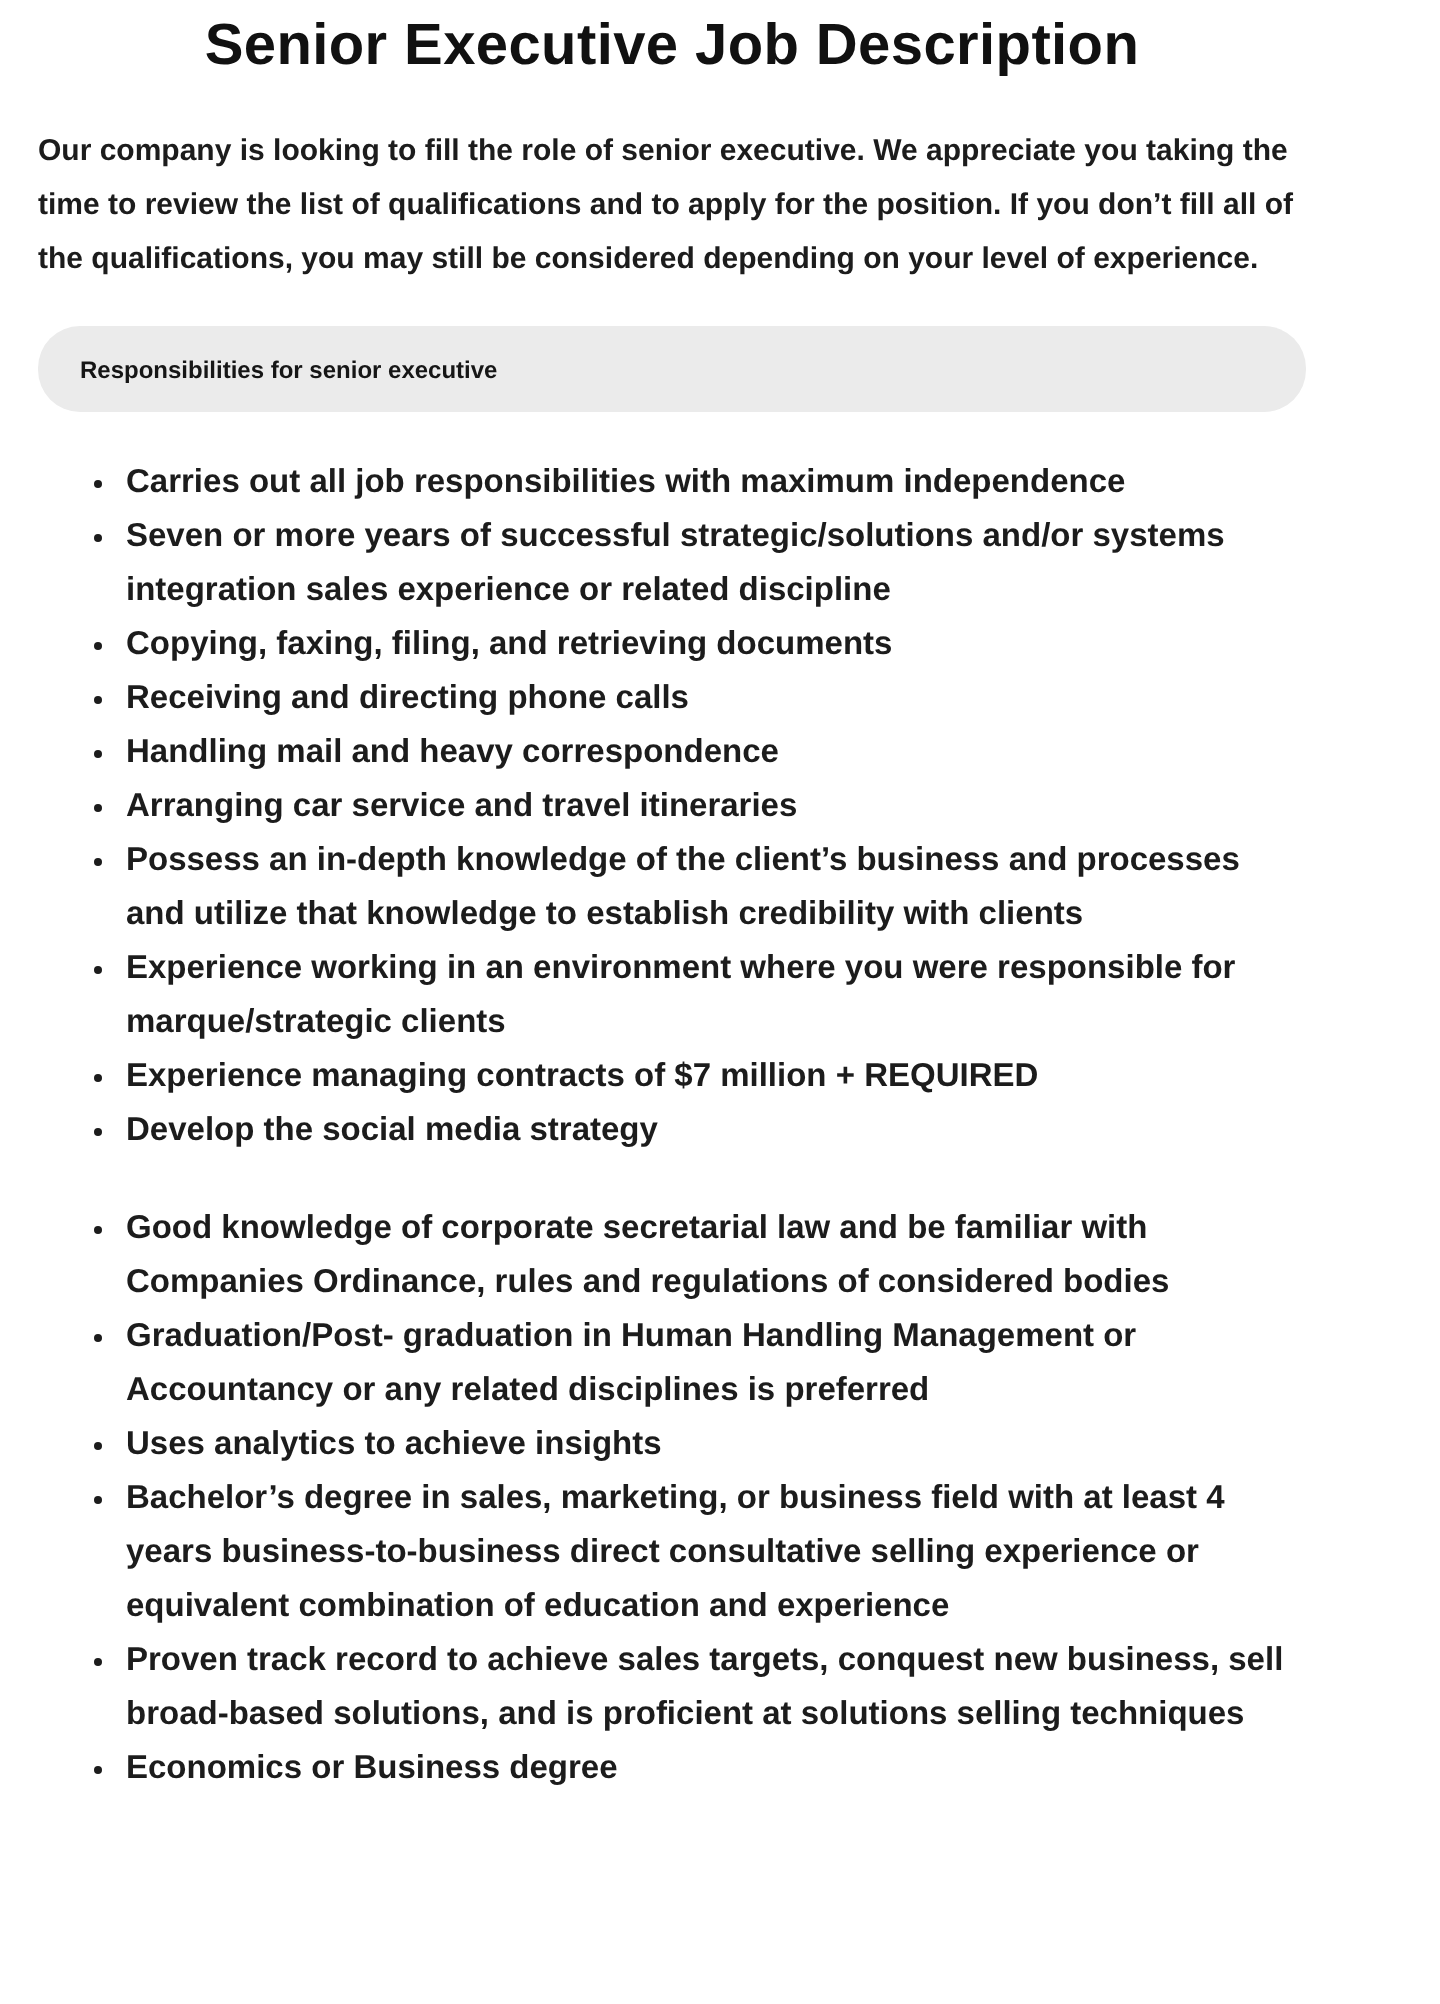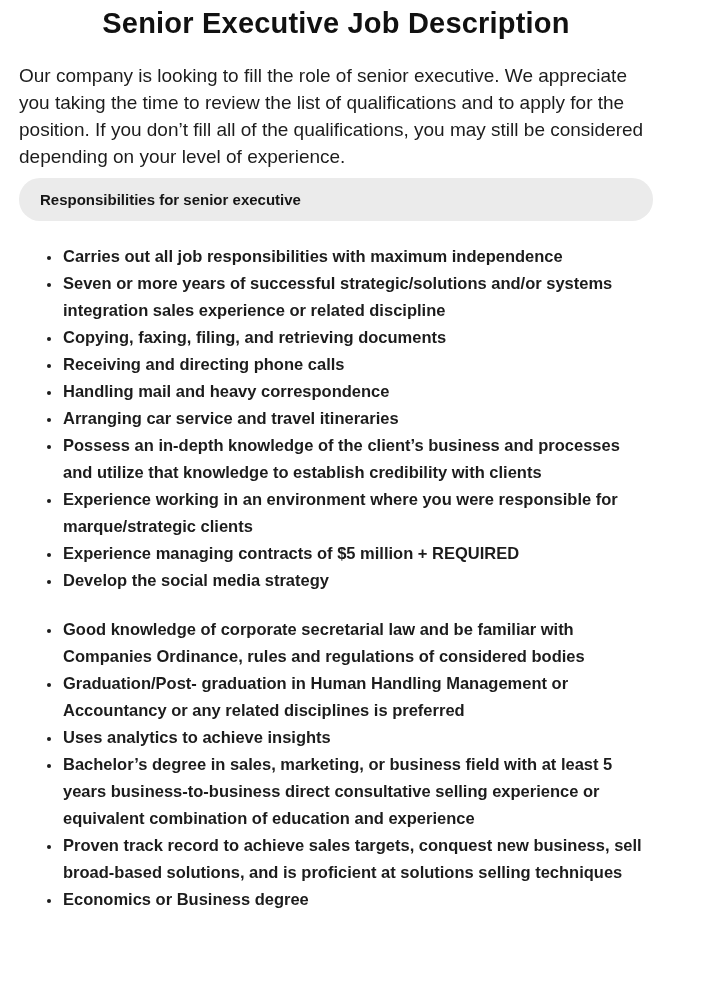--- a/index.html
+++ b/index.html
@@ -27,33 +27,33 @@
     margin: 4px 0 0 0;
     font-size: 29px;
     line-height: 38px;
     font-weight: 700;
     text-align: center;
     color: #111111;
     letter-spacing: 0.2px;
   }
   p.intro {
     margin: 20px 0 0 0;
-    font-size: 19px;
+    font-size: 15px;
     line-height: 27px;
-    font-weight: 400;
+    font-weight: 700;
   }
   section.job-section { margin: 0; }
   .section-bar {
-    margin-top: 8px;
+    margin-top: 20px;
     height: 43px;
     background: var(--bar-bg);
     display: flex;
     align-items: center;
     padding-left: 21px;
-    font-size: 15px;
+    font-size: 12px;
     font-weight: 700;
     color: #161616;
     border-radius: 21px;
   }
   ul.bullet-list {
     margin: 22px 0 19px 0;
     padding-left: 43px;
     list-style: disc outside;
     font-weight: bold;
   }
@@ -78,29 +78,29 @@
     <div class="section-bar">Responsibilities for senior executive</div>
     <ul class="bullet-list">
           <li>Carries out all job responsibilities with maximum independence</li>
           <li>Seven or more years of successful strategic/solutions and/or systems integration sales experience or related discipline</li>
           <li>Copying, faxing, filing, and retrieving documents</li>
           <li>Receiving and directing phone calls</li>
           <li>Handling mail and heavy correspondence</li>
           <li>Arranging car service and travel itineraries</li>
           <li>Possess an in-depth knowledge of the client’s business and processes and utilize that knowledge to establish credibility with clients</li>
           <li>Experience working in an environment where you were responsible for marque/strategic clients</li>
-          <li>Experience managing contracts of $5 million + REQUIRED</li>
+          <li>Experience managing contracts of $7 million + REQUIRED</li>
           <li>Develop the social media strategy</li>
         </ul>
   </section>
 
   <section class="job-section">
     <ul class="bullet-list">
           <li>Good knowledge of corporate secretarial law and be familiar with Companies Ordinance, rules and regulations of considered bodies</li>
           <li>Graduation/Post- graduation in Human Handling Management or Accountancy or any related disciplines is preferred</li>
           <li>Uses analytics to achieve insights</li>
-          <li>Bachelor’s degree in sales, marketing, or business field with at least 5 years business-to-business direct consultative selling experience or equivalent combination of education and experience</li>
+          <li>Bachelor’s degree in sales, marketing, or business field with at least 4 years business-to-business direct consultative selling experience or equivalent combination of education and experience</li>
           <li>Proven track record to achieve sales targets, conquest new business, sell broad-based solutions, and is proficient at solutions selling techniques</li>
           <li>Economics or Business degree</li>
         </ul>
   </section>
 </div>
 </main>
 
 </body></html>

